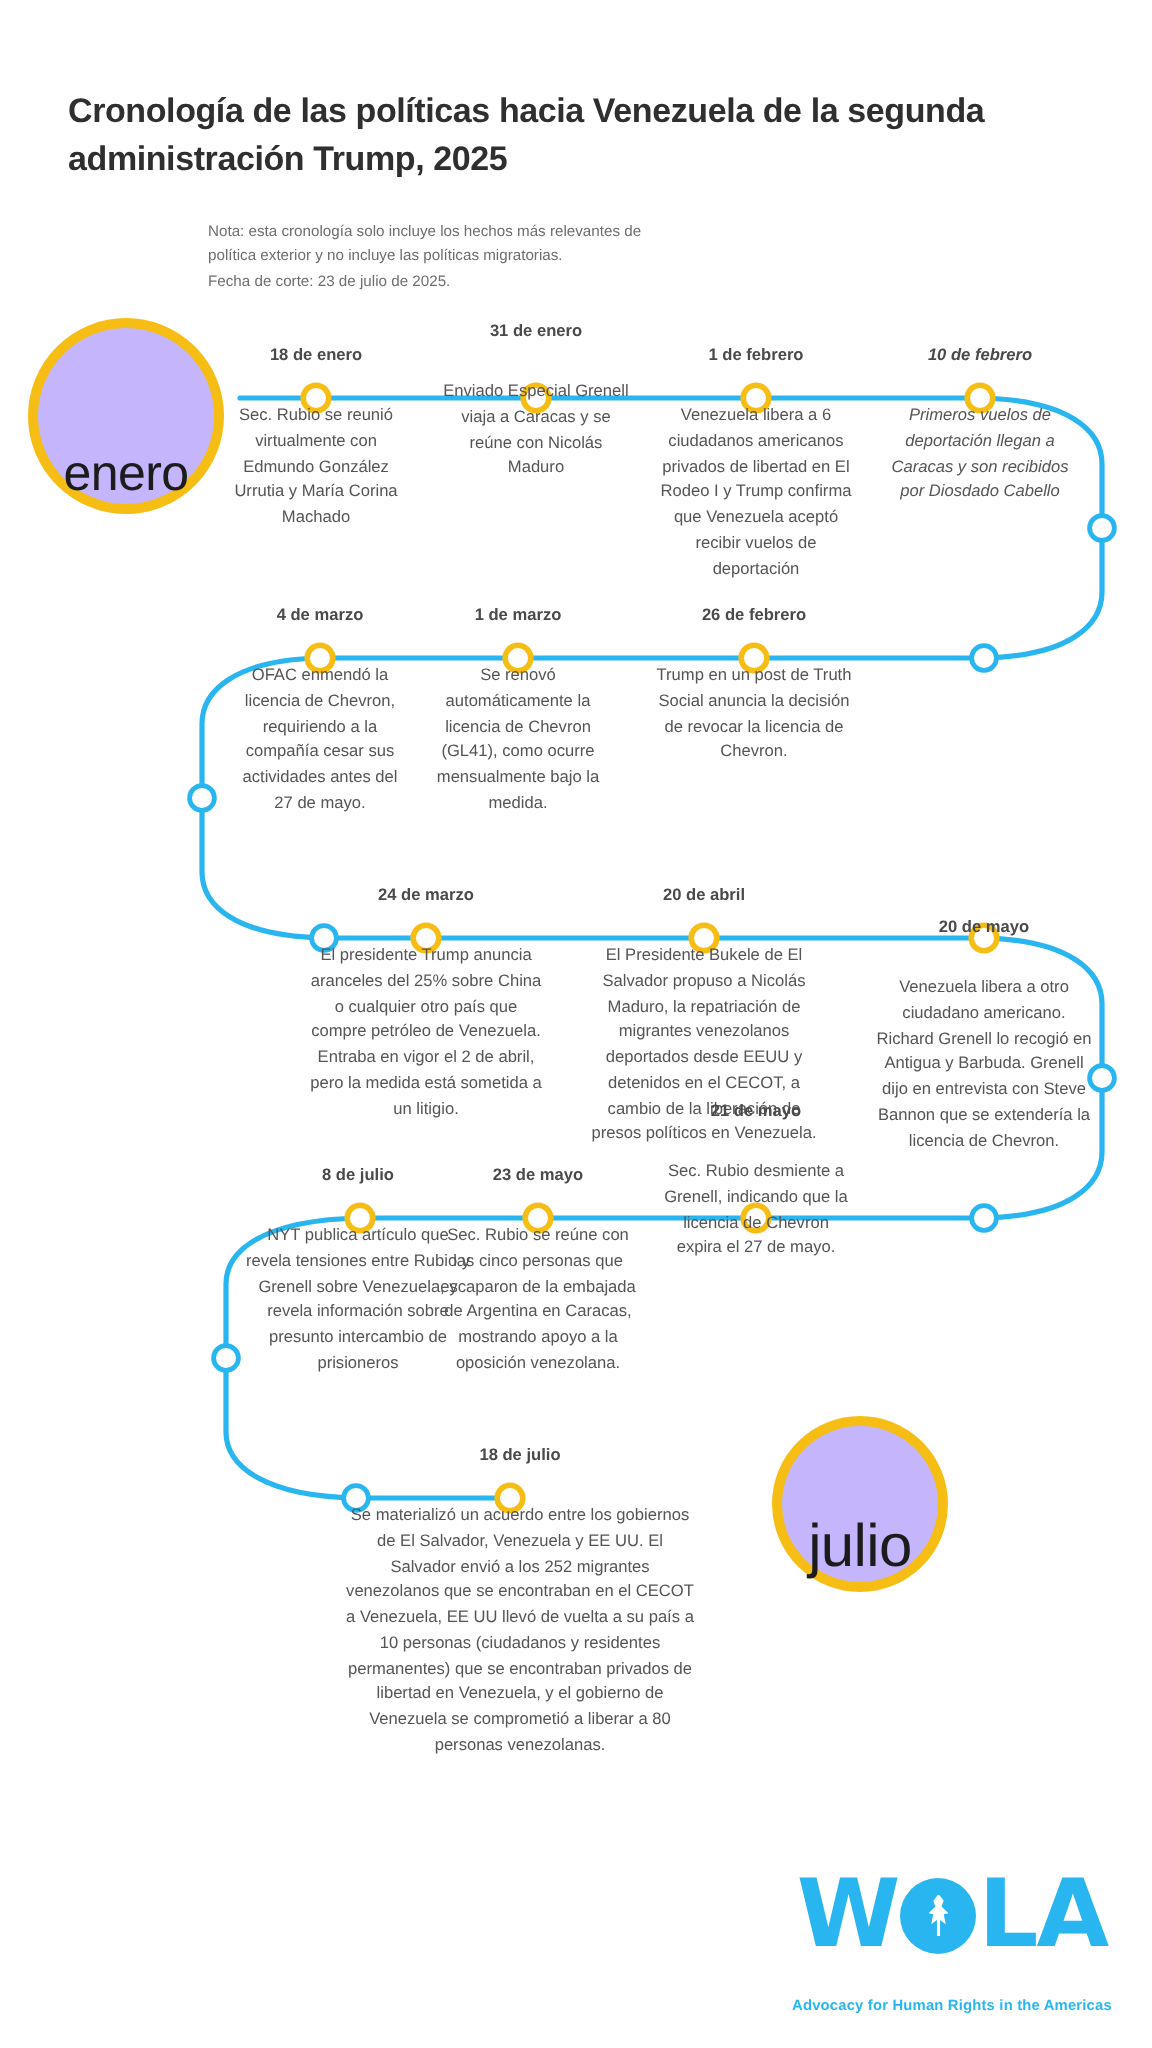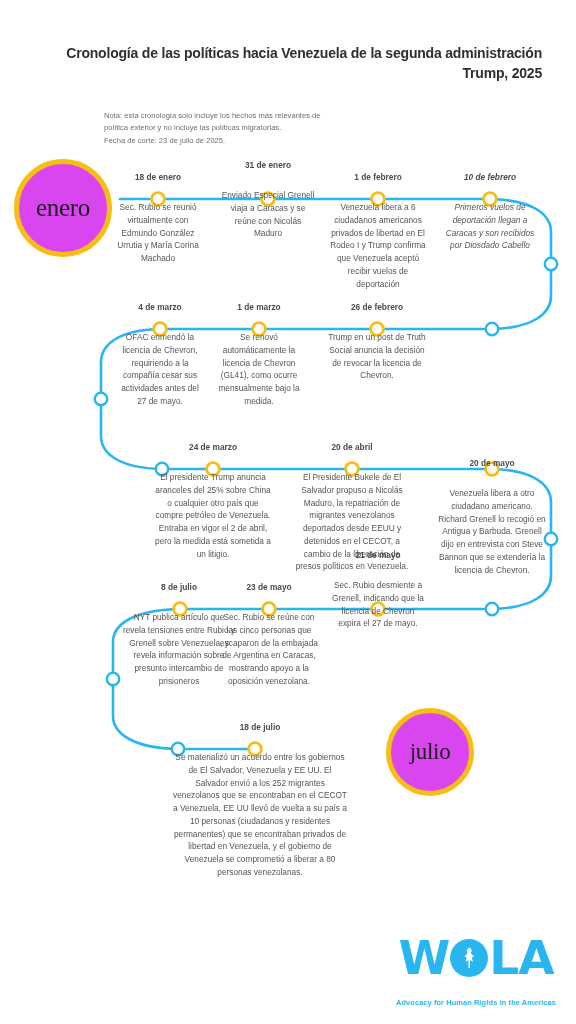--- a/index.html
+++ b/index.html
@@ -13,22 +13,22 @@
   #page {
     position: relative;
     width: 576px; height: 1024px;
     background: #ffffff;
   }
 
   
   #title {
     position: absolute;
     left: 34px; top: 44px; width: 508px;
-    text-align: right;
-    font-size: 14px;
+    text-align: left;
+    font-size: 17px;
     font-weight: bold;
     line-height: 1.42;
     color: #2f2f2f;
     letter-spacing: -0.2px;
   }
   #note {
     position: absolute;
     left: 104px; top: 110px; width: 290px;
     font-size: 7.6px;
     line-height: 1.62;
@@ -42,32 +42,32 @@
     left: 0; top: 0;
     width: 576px; height: 1024px;
     pointer-events: none;
   }
 
   
   .month-badge {
     position: absolute;
     border-radius: 50%;
     border: 5px solid #F6BE14;
-    background: #d946ef;
+    background: #c4b5fd;
     display: flex;
-    align-items: center;
+    align-items: flex-end;
     justify-content: center;
     font-size: 25px;
     color: #1c1c1c;
-    font-family: Liberation Serif, serif;
+    font-family: Liberation Sans, sans-serif;
     font-weight: 400;
     letter-spacing: -0.3px;
   }
   #badge-enero { left: 14px; top: 159px; width: 98px; height: 98px; }
-  #badge-julio { left: 386px; top: 708px; width: 88px; height: 88px; font-size: 23px; }
+  #badge-julio { left: 386px; top: 708px; width: 88px; height: 88px; font-size: 30px; }
 
   
   .event {
     position: absolute;
     text-align: center;
   }
   .event .ev-date {
     font-size: 8.3px;
     font-weight: bold;
     color: #4a4a4a;

